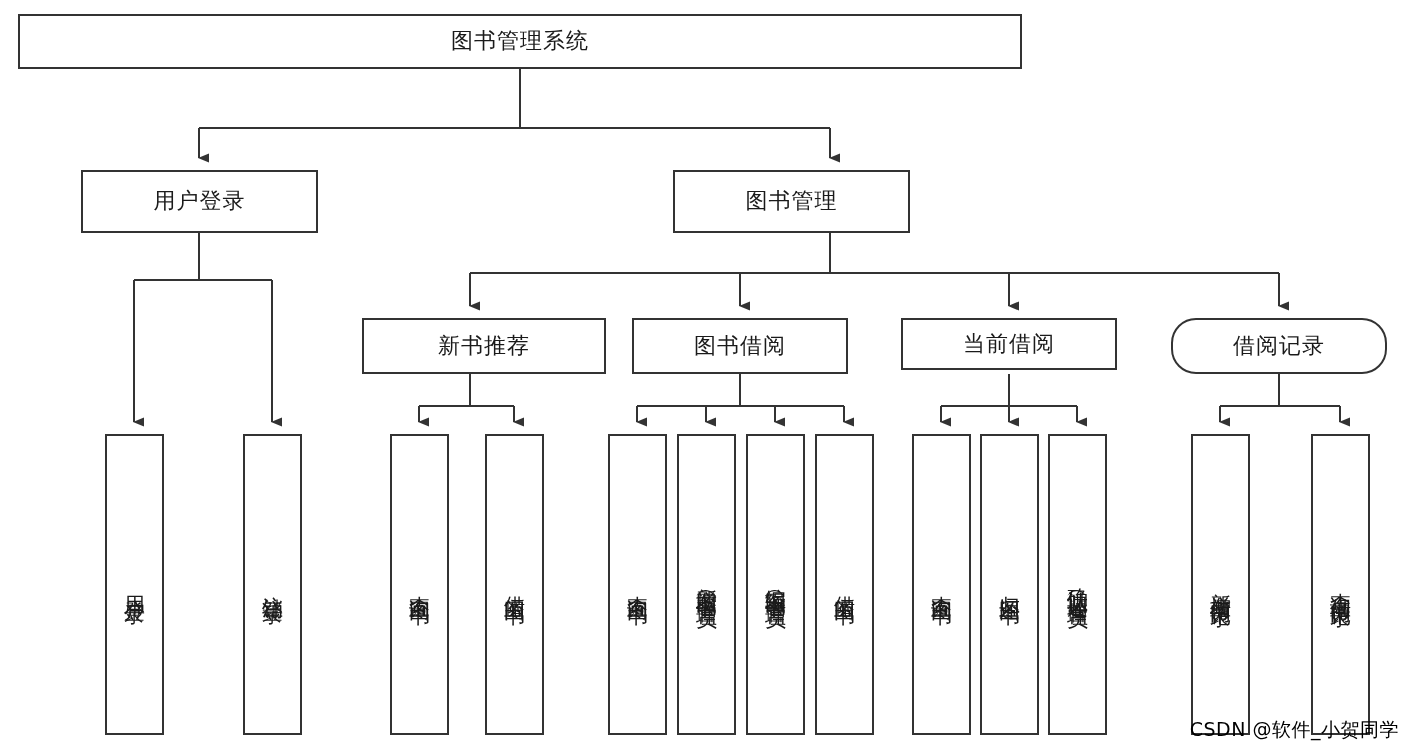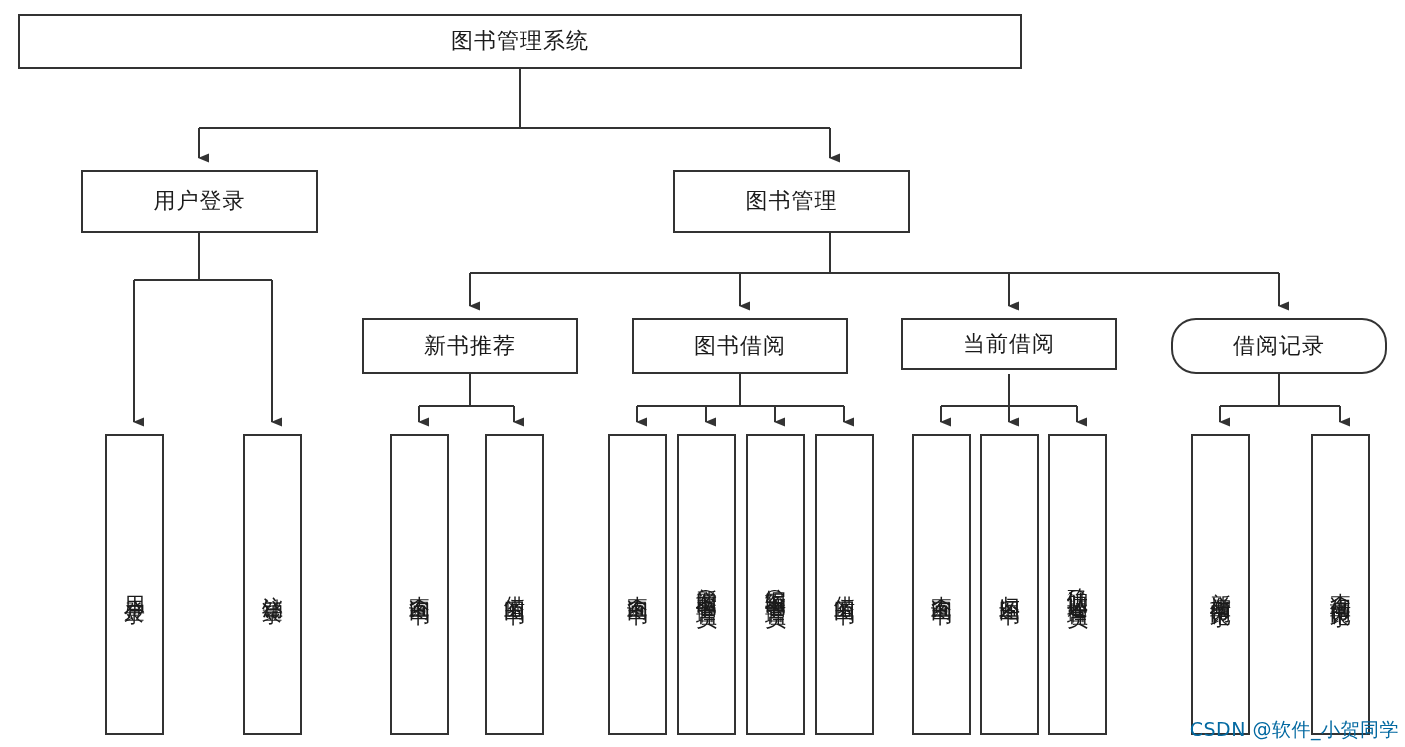--- a/index.html
+++ b/index.html
@@ -45,21 +45,21 @@
     line-height:1.34;
     letter-spacing:3px;
     text-align:center;
     white-space:nowrap;
   }
   .watermark{
     position:absolute;
     right:6px;
     bottom:4px;
     font-size:19px;
-    color:#0369a1;
+    color:#000000;
     white-space:nowrap;
     letter-spacing:0.5px;
   }
 </style>
 </head>
 <body>
 
 <div id="canvas">
 
   <svg id="edges" viewBox="0 0 1405 747" xmlns="http://www.w3.org/2000/svg">
@@ -116,21 +116,21 @@
     <span>图书管理系统</span>
   </div>
 
   <div class="node h" style="left:81px; top:170px; width:237px; height:63px;">
     <span>用户登录</span>
   </div>
   <div class="node h" style="left:673px; top:170px; width:237px; height:63px;">
     <span>图书管理</span>
   </div>
 
-  <div class="node h" style="left:362px; top:318px; width:216px; height:56px;">
+  <div class="node h" style="left:362px; top:318px; width:244px; height:56px;">
     <span>新书推荐</span>
   </div>
   <div class="node h" style="left:632px; top:318px; width:216px; height:56px;">
     <span>图书借阅</span>
   </div>
   <div class="node h" style="left:901px; top:318px; width:216px; height:52px;">
     <span>当前借阅</span>
   </div>
   <div class="node h" style="left:1171px; top:318px; width:216px; height:56px;border-radius:25px;">
     <span>借阅记录</span>

